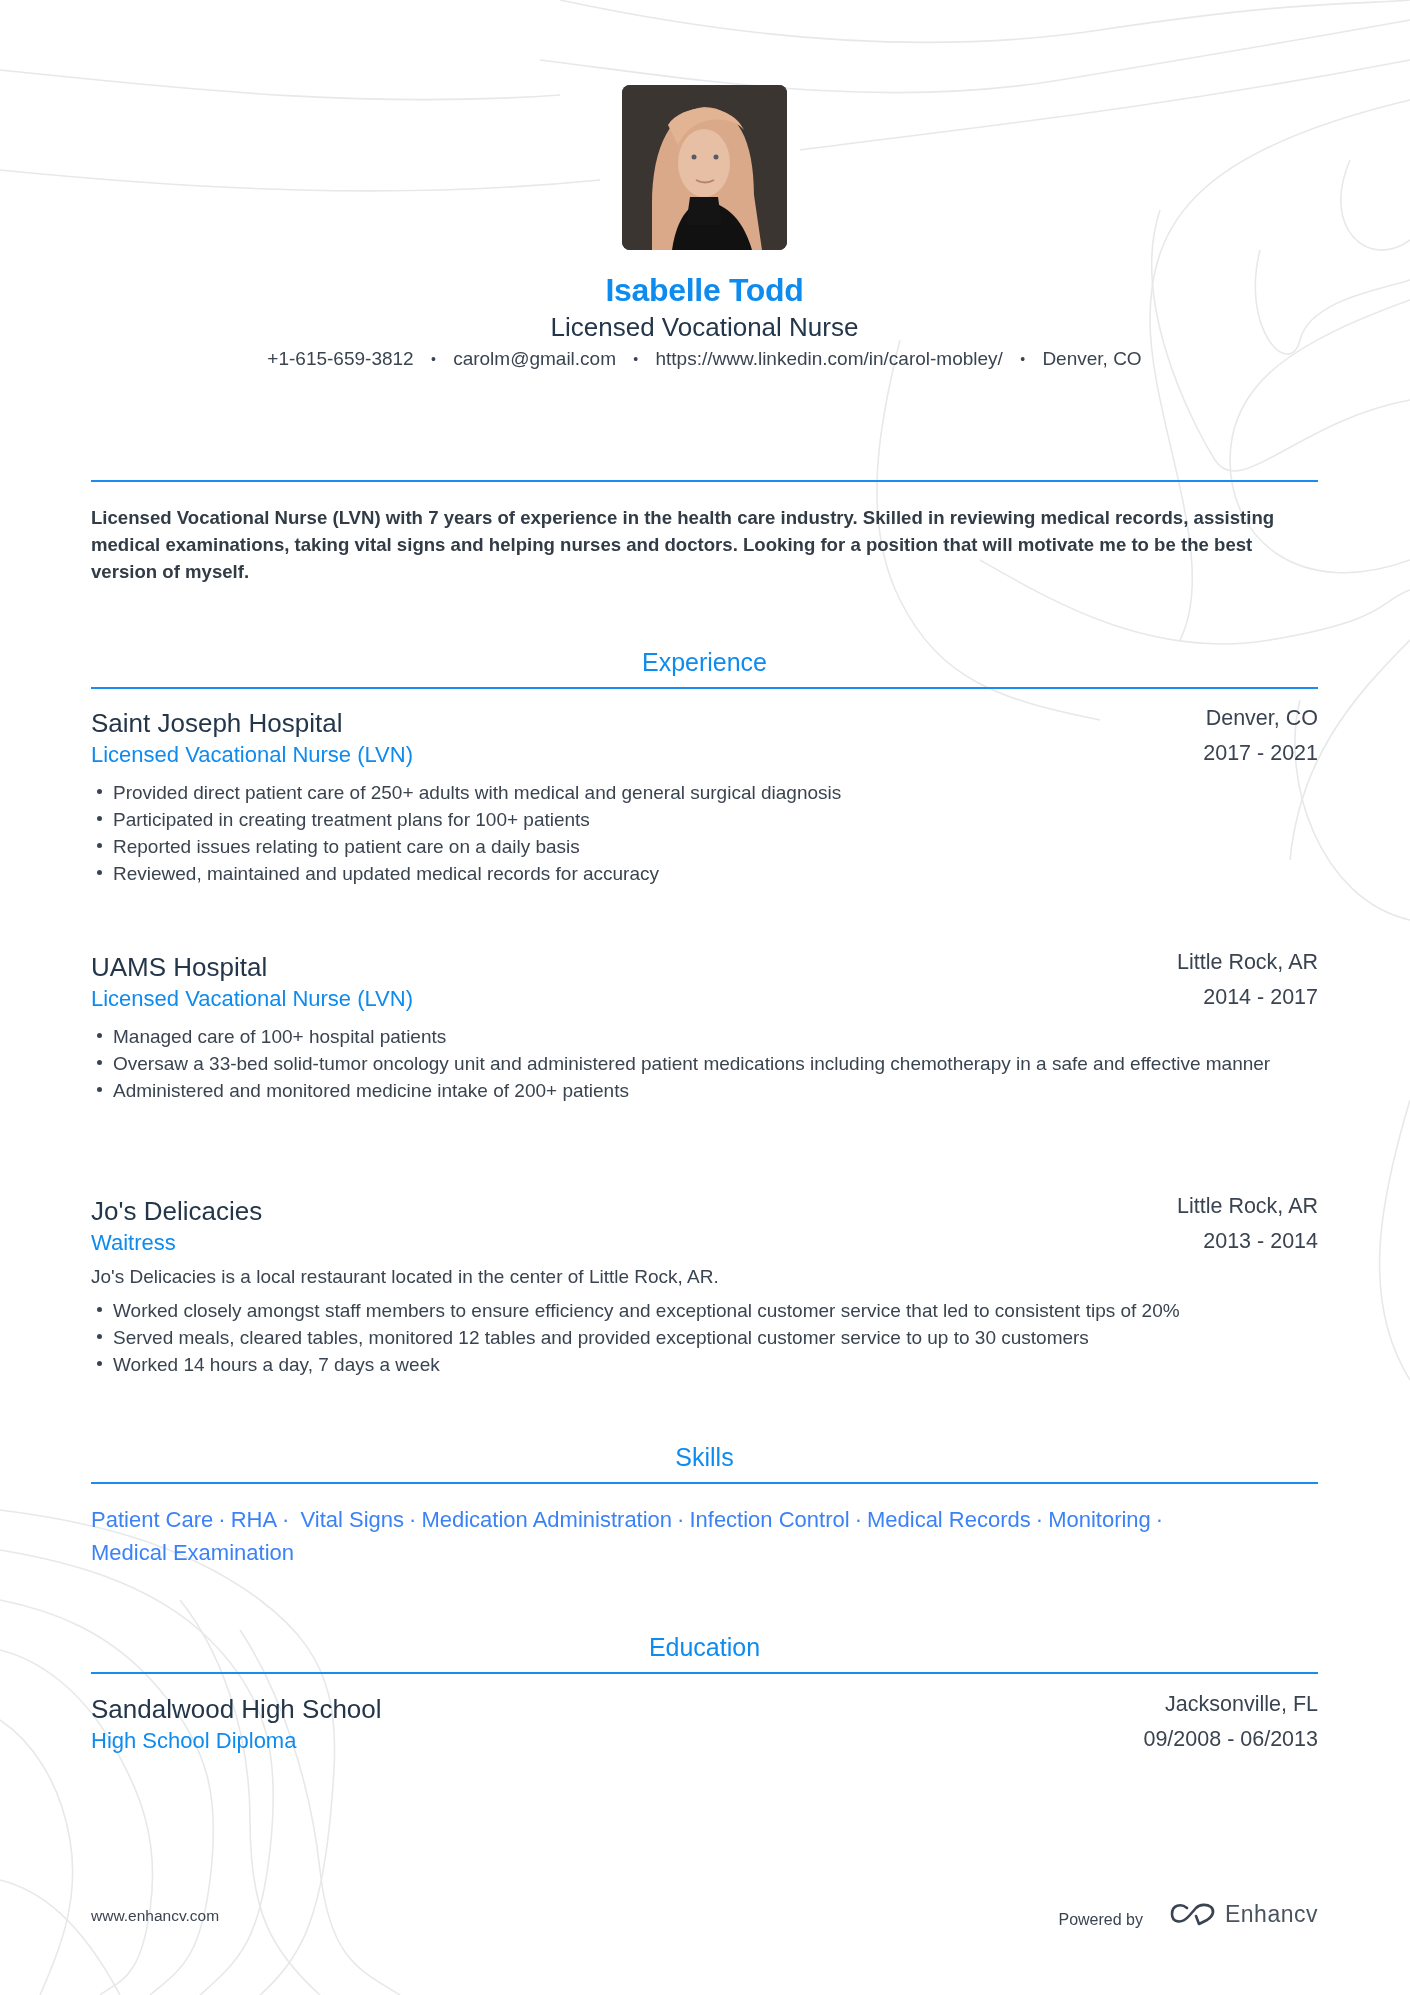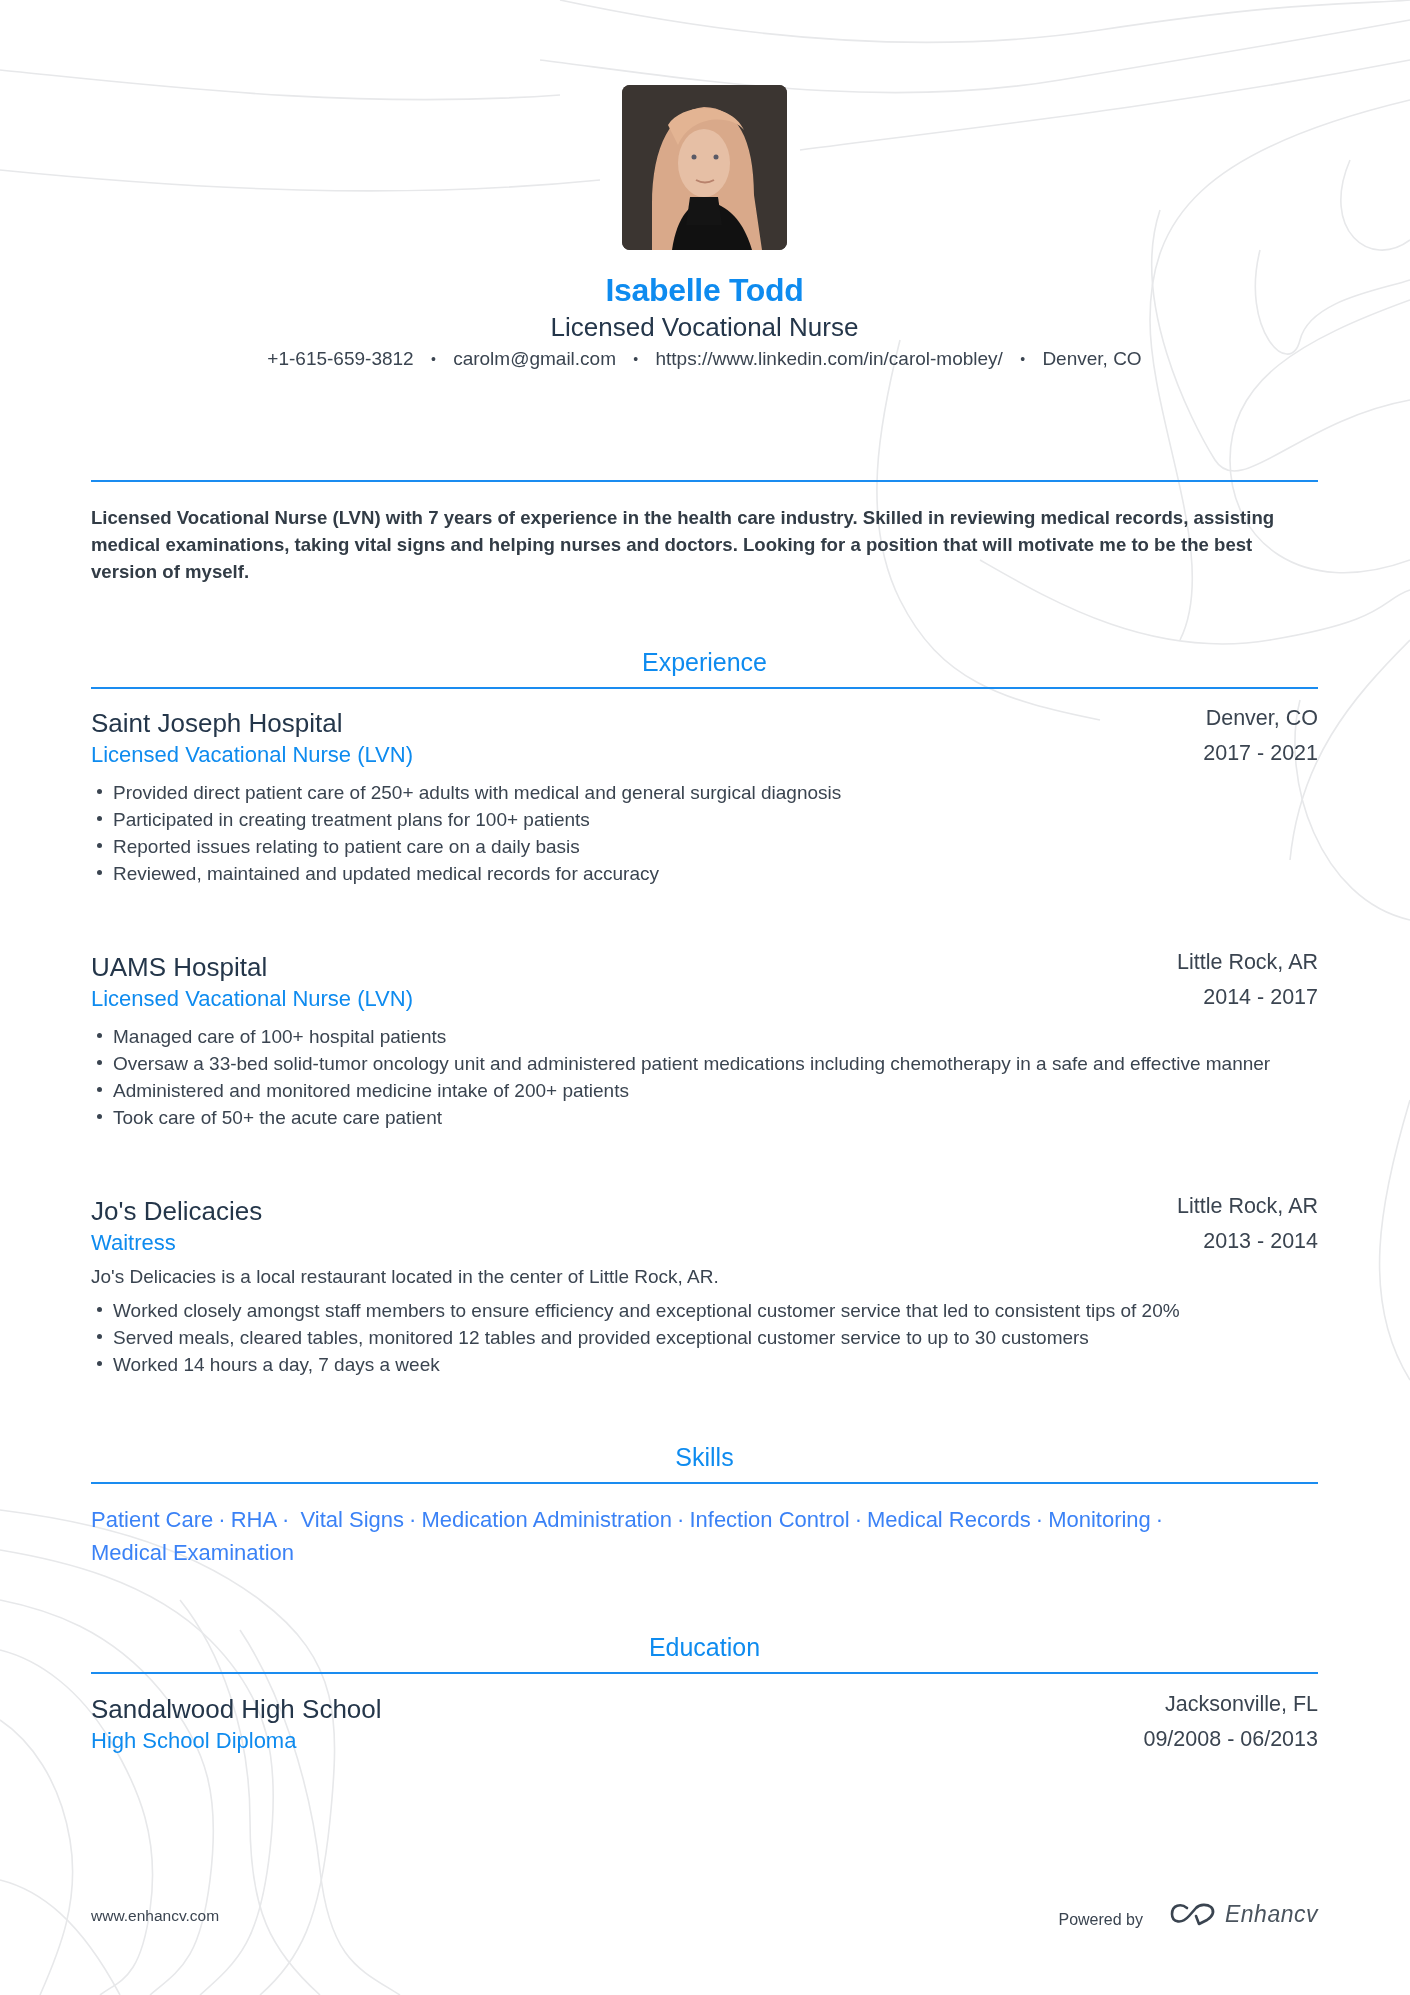--- a/index.html
+++ b/index.html
@@ -55,21 +55,21 @@
 
   .skills {
     position: absolute; left: 0; top: 1503px; width: 1227px;
     font-size: 22px; line-height: 33px; color: #3b82f6;
   }
   .skills .dot { margin: 0 5px; }
 
   .footer-left { position: absolute; left: 0; top: 1907px; font-size: 15.5px; color: #3a4450; }
   .footer-right { position: absolute; right: 0; top: 1899px; display: flex; align-items: center; }
   .footer-right .powered { font-size: 16px; color: #3a4450; margin-right: 26px; margin-top: 12px; }
-  .footer-right .brand { font-size: 23px; color: #4a545e; margin-left: 8px; letter-spacing: 0.5px; font-style: italic; }
+  .footer-right .brand { font-size: 23px; color: #4a545e; margin-left: 8px; letter-spacing: 0.5px; }
 </style>
 </head>
 <body>
 
 <svg class="bg" viewBox="0 0 1410 1995">
   <path d="M560 0 C 700 30, 900 60, 1100 30 S 1350 5, 1410 0"></path>
   <path d="M540 60 C 700 80, 880 110, 1060 80 S 1300 40, 1410 20"></path>
   <path d="M0 70 C 150 85, 350 110, 560 95"></path>
   <path d="M0 170 C 200 190, 400 200, 600 180"></path>
   <path d="M800 150 C 950 130, 1150 110, 1410 60"></path>
@@ -142,21 +142,20 @@
 
   <div class="entry" style="top:952px">
     <div class="company">UAMS Hospital</div>
     <div class="role">Licensed Vacational Nurse (LVN)</div>
     <div class="loc">Little Rock, AR</div>
     <div class="dates">2014 - 2017</div>
     <ul style="top:71px">
       <li>Managed care of 100+ hospital patients</li>
       <li>Oversaw a 33-bed solid-tumor oncology unit and administered patient medications including chemotherapy in a safe and effective manner</li>
       <li>Administered and monitored medicine intake of 200+ patients</li>
-      <li>Took care of 50+ the acute care patient</li>
     </ul>
   </div>
 
   <div class="entry" style="top:1196px">
     <div class="company">Jo's Delicacies</div>
     <div class="role">Waitress</div>
     <div class="loc">Little Rock, AR</div>
     <div class="dates">2013 - 2014</div>
     <div class="desc">Jo's Delicacies is a local restaurant located in the center of Little Rock, AR.</div>
     <ul style="top:101px">

